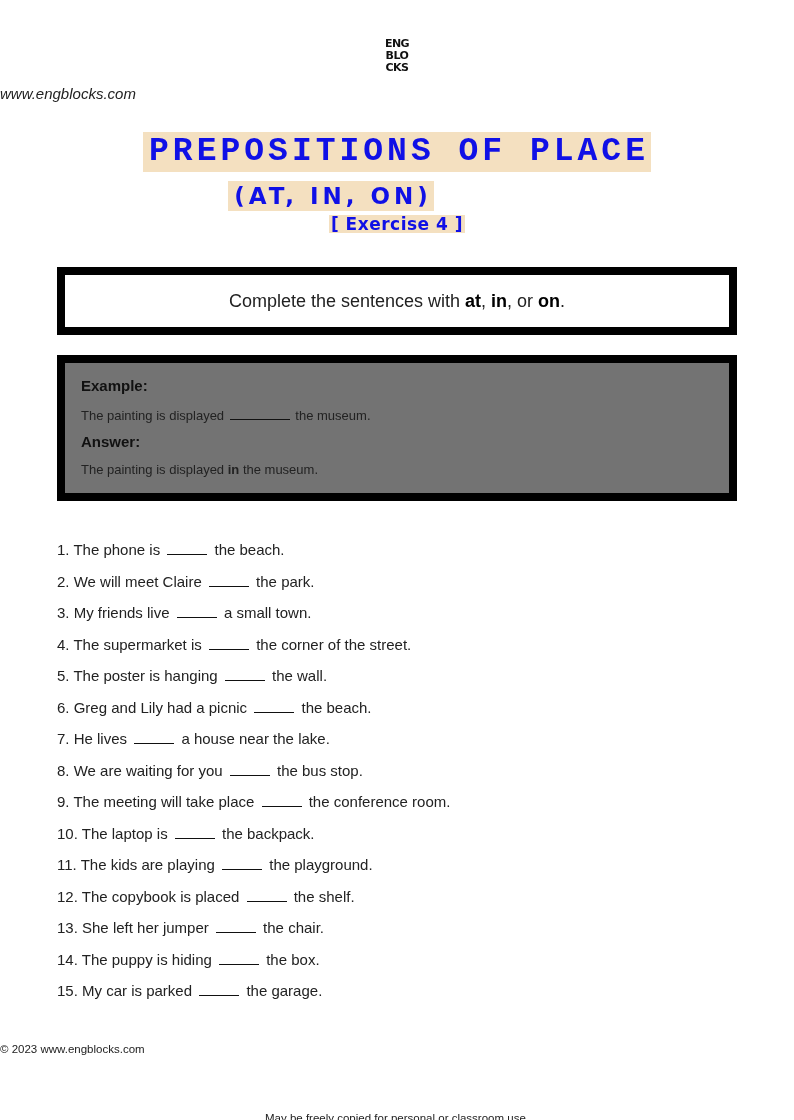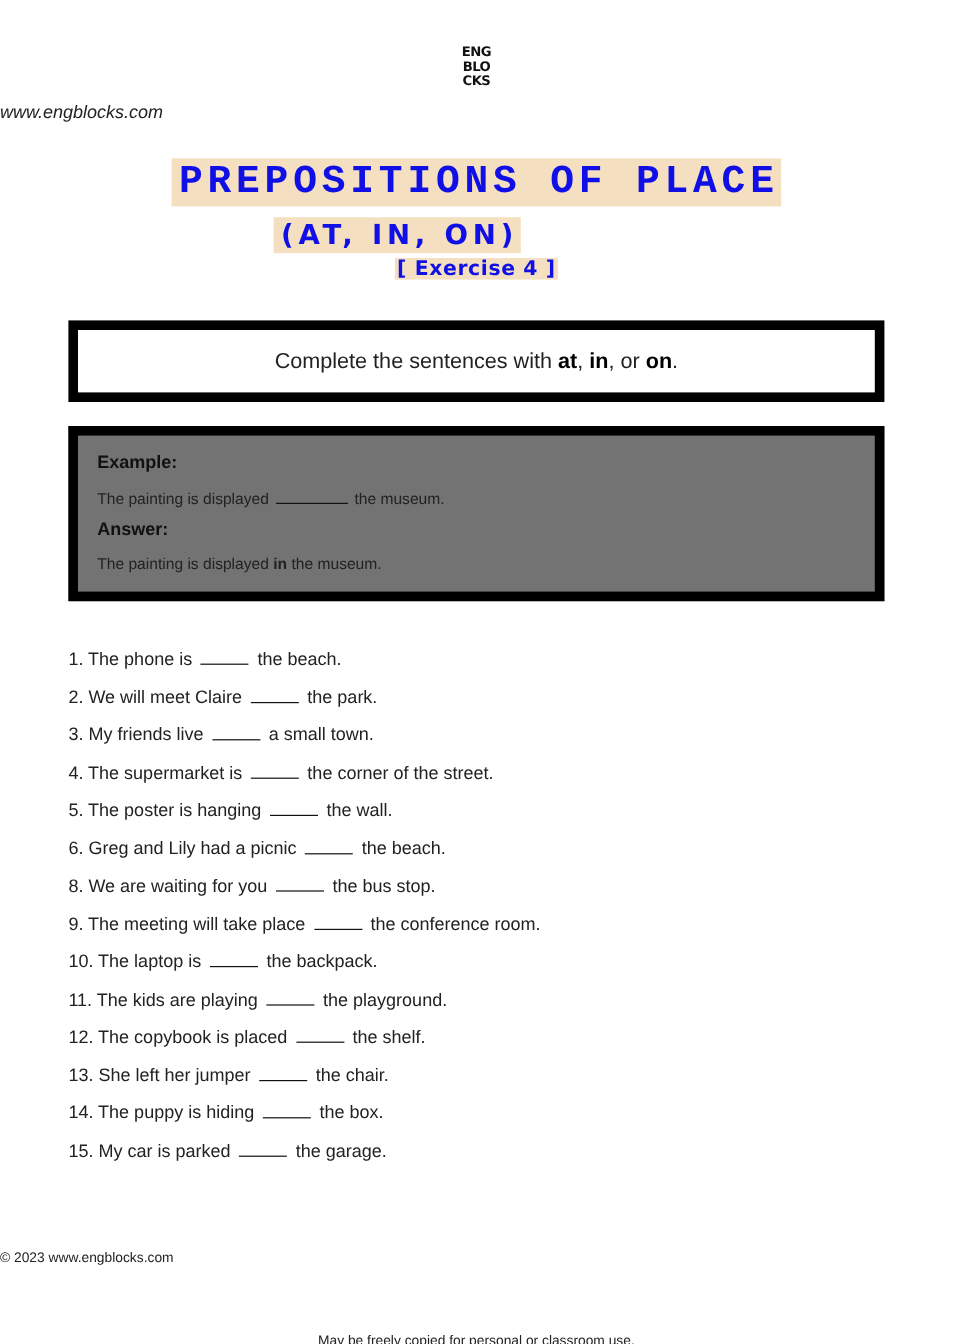--- a/index.html
+++ b/index.html
@@ -49,20 +49,21 @@
   <div class="ex-text" style="top:99px"><span>The painting is displayed </span><b>in</b><span> the museum.</span></div>
 </div>
 
 <div class="questions" id="qlist">
     <div class="q"><span>1. The phone is</span> <span class="blank"></span> <span>the beach.</span></div>
     <div class="q"><span>2. We will meet Claire</span> <span class="blank"></span> <span>the park.</span></div>
     <div class="q"><span>3. My friends live</span> <span class="blank"></span> <span>a small town.</span></div>
     <div class="q"><span>4. The supermarket is</span> <span class="blank"></span> <span>the corner of the street.</span></div>
     <div class="q"><span>5. The poster is hanging</span> <span class="blank"></span> <span>the wall.</span></div>
     <div class="q"><span>6. Greg and Lily had a picnic</span> <span class="blank"></span> <span>the beach.</span></div>
+    <div class="q"><span>7. He lives</span> <span class="blank"></span> <span>a house near the lake.</span></div>
     <div class="q"><span>8. We are waiting for you</span> <span class="blank"></span> <span>the bus stop.</span></div>
     <div class="q"><span>9. The meeting will take place</span> <span class="blank"></span> <span>the conference room.</span></div>
     <div class="q"><span>10. The laptop is</span> <span class="blank"></span> <span>the backpack.</span></div>
     <div class="q"><span>11. The kids are playing</span> <span class="blank"></span> <span>the playground.</span></div>
     <div class="q"><span>12. The copybook is placed</span> <span class="blank"></span> <span>the shelf.</span></div>
     <div class="q"><span>13. She left her jumper</span> <span class="blank"></span> <span>the chair.</span></div>
     <div class="q"><span>14. The puppy is hiding</span> <span class="blank"></span> <span>the box.</span></div>
     <div class="q"><span>15. My car is parked</span> <span class="blank"></span> <span>the garage.</span></div>
   </div>
 

